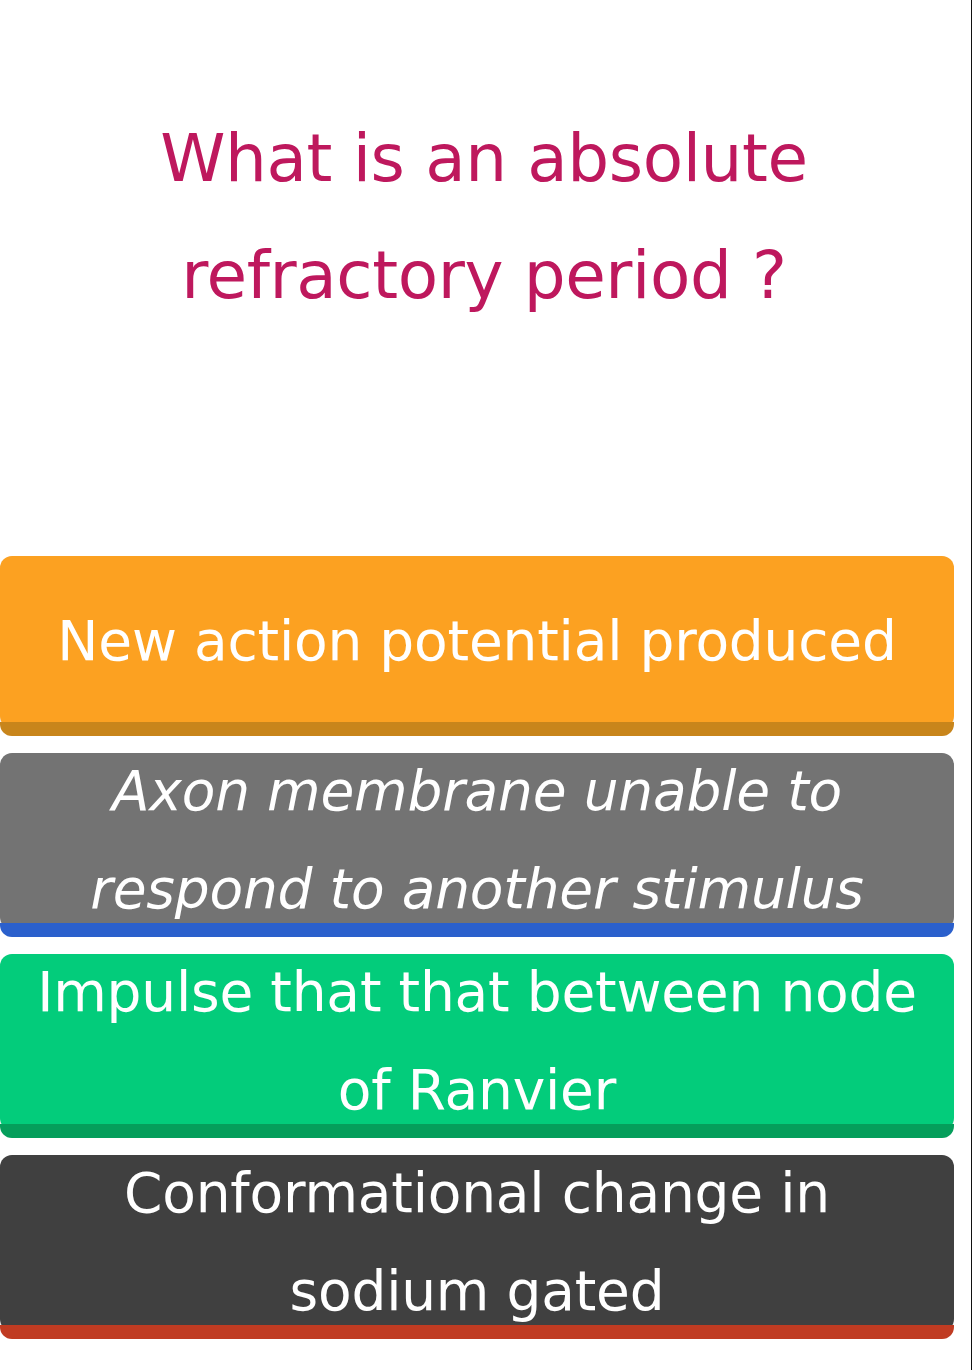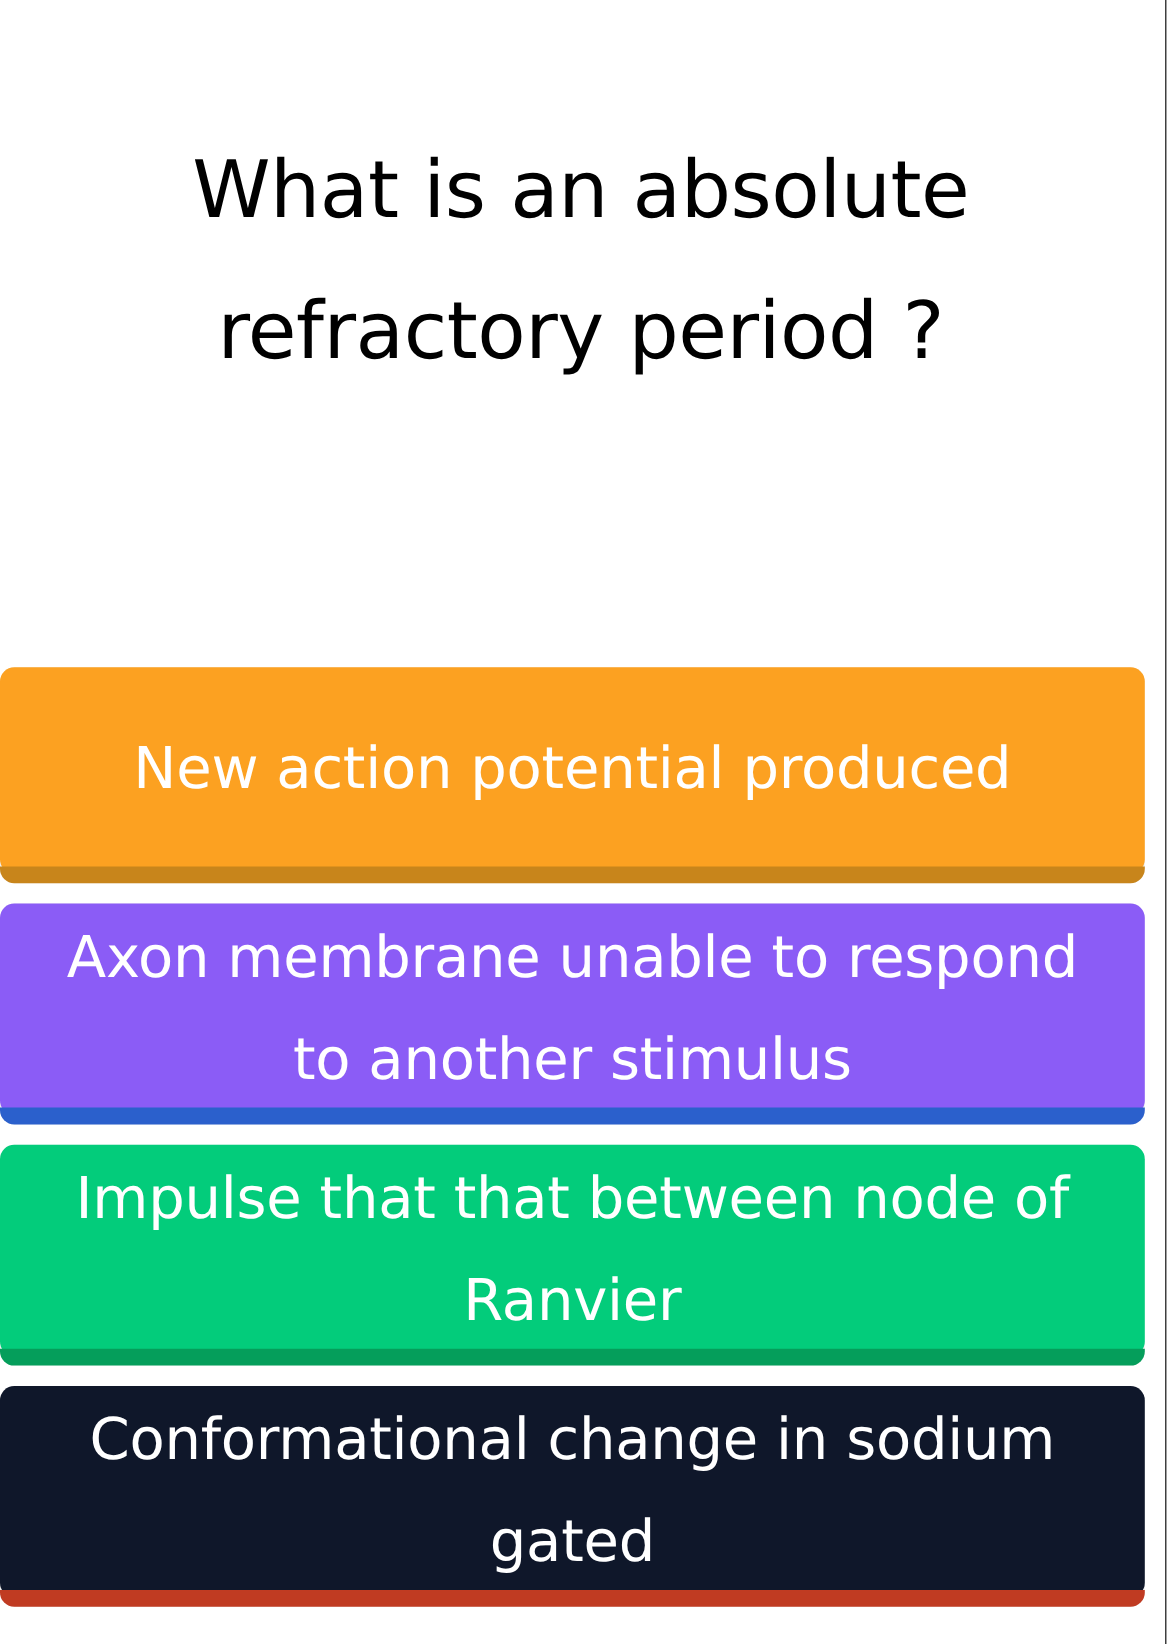--- a/index.html
+++ b/index.html
@@ -38,21 +38,21 @@
     left: 0;
     width: 968px;
     text-align: center;
   }
   #question-text {
     display: block;
     font-family: "DejaVu Sans", sans-serif;
     font-size: 66px;
     line-height: 1.78;
     font-weight: 400;
-    color: #000000;
+    color: #be185d;
     letter-spacing: -0.4px;
     padding: 0 60px;
     box-sizing: border-box;
     white-space: normal;
   }
 
   
   #answers-list {
     position: absolute;
     top: 556px;
@@ -77,21 +77,21 @@
   }
 
   .answer-button .answer-face {
     display: flex;
     align-items: center;
     justify-content: center;
     width: 100%;
     box-sizing: border-box;
     border-radius: 12px;
     padding: 0 26px;
-    font-size: 48px;
+    font-size: 55px;
     line-height: 1.78;
     font-weight: 400;
     color: #ffffff;
     letter-spacing: -0.2px;
   }
 
   
   .answer-button.lines-1 .answer-face { height: 172px; }
   
   .answer-button.lines-2 .answer-face { height: 176px; }
@@ -103,27 +103,27 @@
     height: 14px;
     border-bottom-left-radius: 12px;
     border-bottom-right-radius: 12px;
     margin-top: -6px;
   }
 
   
   .answer-button.opt-orange .answer-face { background: #fca121; }
   .answer-button.opt-orange .answer-lip  { background: #c8851b; }
 
-  .answer-button.opt-blue   .answer-face { background: #8b5cf6; }
+  .answer-button.opt-blue   .answer-face { background: #737373; font-style: italic; }
   .answer-button.opt-blue   .answer-lip  { background: #2b60cc; }
 
   .answer-button.opt-green  .answer-face { background: #03cc7b; }
   .answer-button.opt-green  .answer-lip  { background: #059e5b; }
 
-  .answer-button.opt-red    .answer-face { background: #0f172a; }
+  .answer-button.opt-red    .answer-face { background: #404040; }
   .answer-button.opt-red    .answer-lip  { background: #c03b22; }
 
   .answer-label {
     display: block;
     width: 100%;
   }
 </style>
 </head>
 <body>
 

